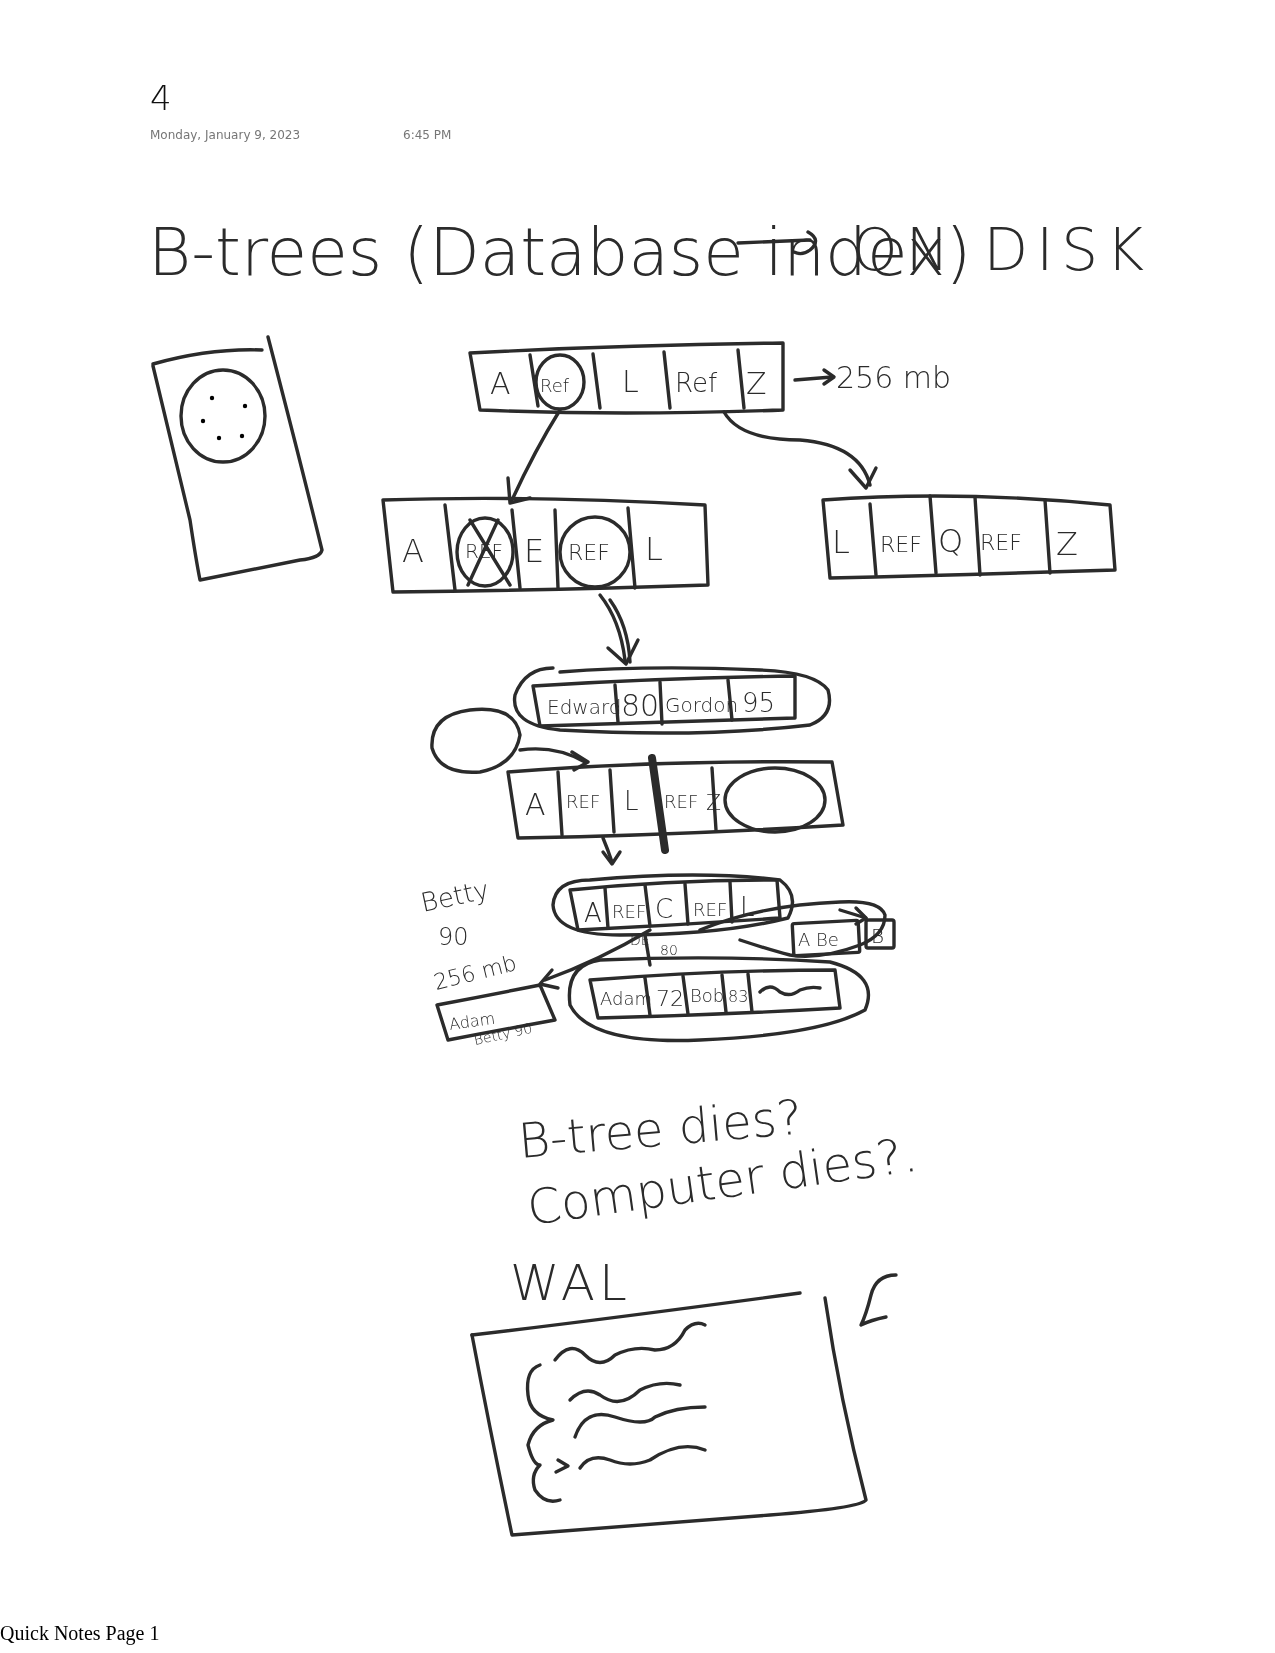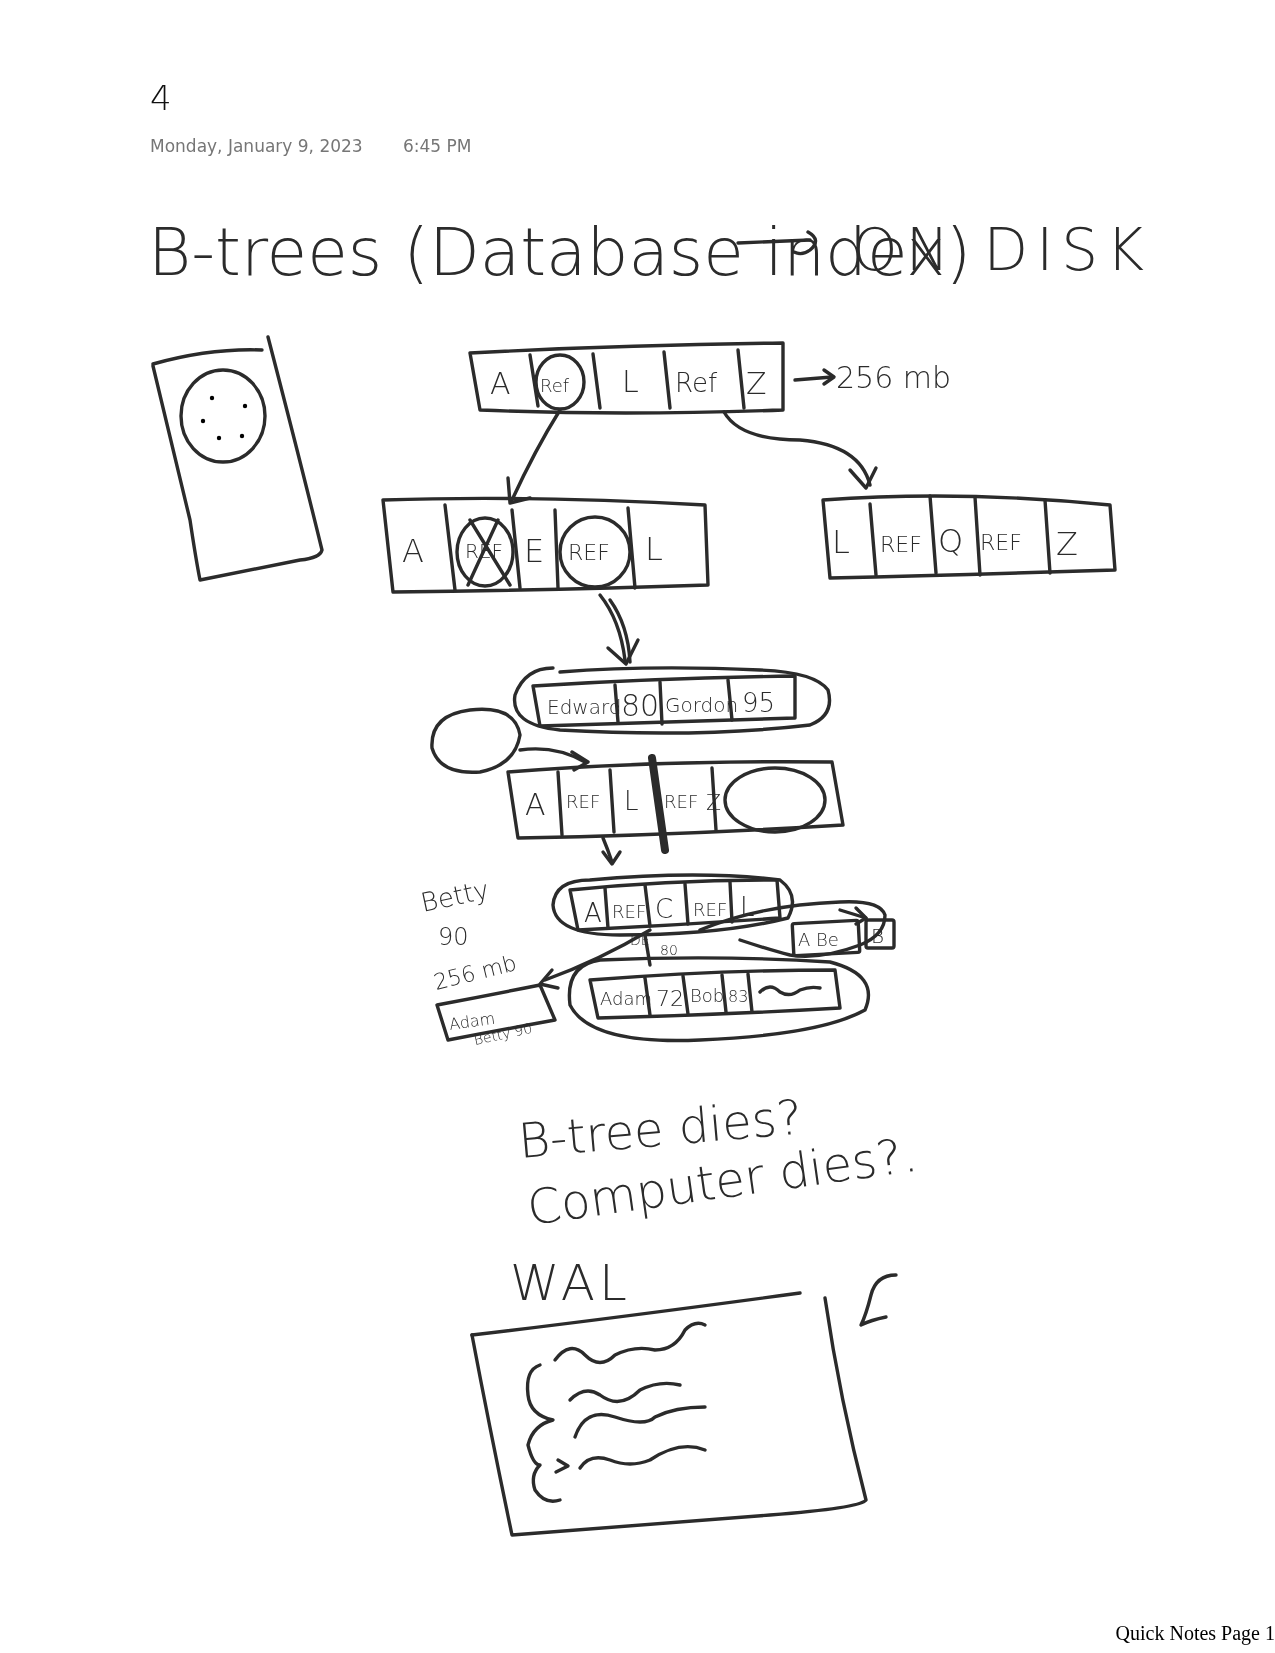--- a/index.html
+++ b/index.html
@@ -3,33 +3,33 @@
   <meta charset="utf-8">
   <style>
     html, body { margin: 0; padding: 0; background: #ffffff; }
     body { width: 1275px; height: 1653px; position: relative; overflow: hidden; }
     .page-title {
       position: absolute; left: 150px; top: 78px;
       font-family: "DejaVu Sans", sans-serif; font-size: 34px; color: #111;
       font-weight: 300;
     }
     .meta {
-      position: absolute; top: 136px; font-family: "DejaVu Sans", sans-serif;
-      font-size: 17px; color: #767676;
+      position: absolute; top: 128px; font-family: "DejaVu Sans", sans-serif;
+      font-size: 12px; color: #767676;
     }
     .meta.date { left: 150px; }
     .meta.time { left: 403px; }
     svg.ink { position: absolute; left: 0; top: 0; }
     .ink path, .ink line, .ink rect, .ink ellipse, .ink polyline {
       fill: none; stroke: #2b2b2b; stroke-width: 3.4; stroke-linecap: round; stroke-linejoin: round;
     }
     .ink text { font-family: "DejaVu Sans", sans-serif; fill: #2b2b2b; }
     .hand { font-family: "DejaVu Sans", sans-serif; font-weight: 300; }
     .footer {
-      position: absolute; left: 0; width: 1275px; top: 1622px; text-align: right;
+      position: absolute; left: 0; width: 1275px; top: 1622px; text-align: left;
       font-family: "Liberation Serif", serif; font-size: 20px; color: #000;
     }
   </style>
 </head>
 <body>
 
 <div class="page-title">4</div>
 <div class="meta date">Monday, January 9, 2023</div>
 <div class="meta time">6:45 PM</div>
 

